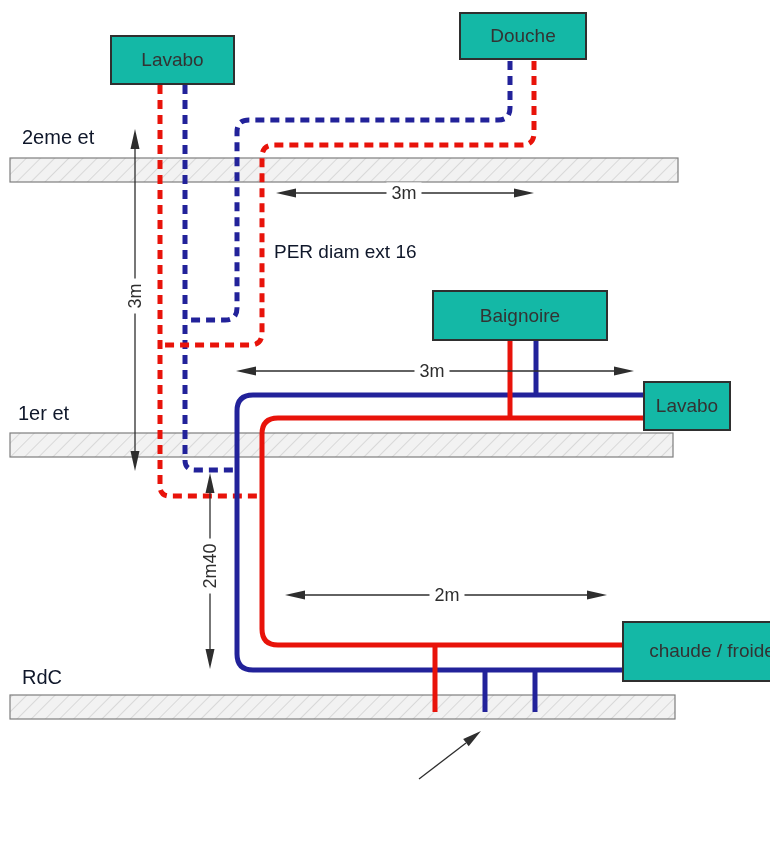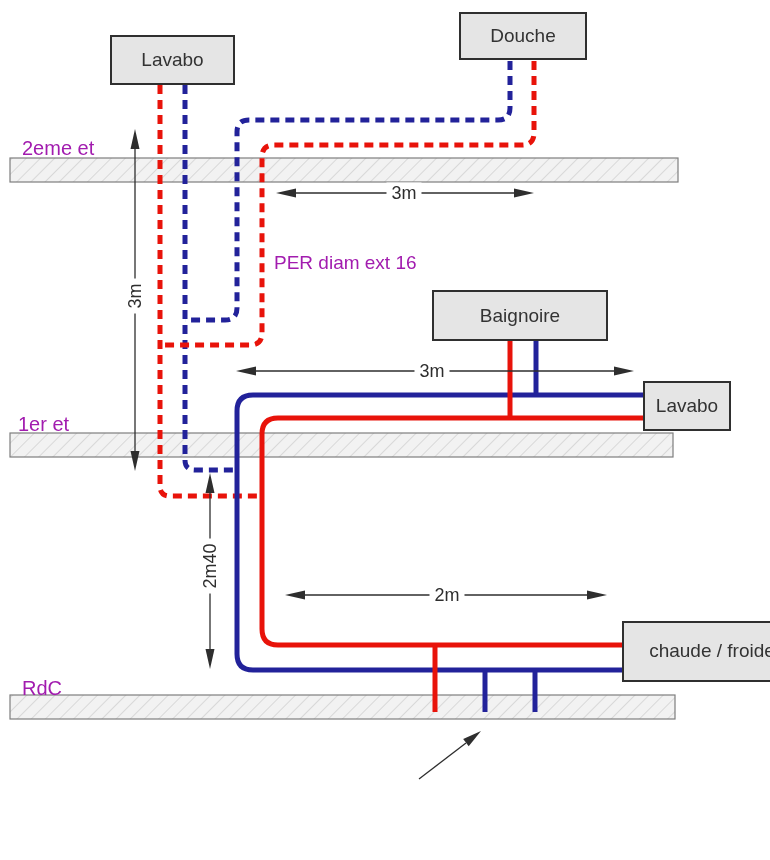--- a/index.html
+++ b/index.html
@@ -10,30 +10,30 @@
     font-family: "Liberation Sans", sans-serif; color: #3a3a3a;
   }
   #diagram-svg { position: absolute; left: 0; top: 0; }
   .pipe { fill: none; stroke-width: 5; }
   .hot  { stroke: var(--hot, #e8130a); }
   .cold { stroke: var(--cold, #22229a); }
   .dashed { stroke-dasharray: 9 6; }
   .dim { stroke: #2e2e2e; stroke-width: 1.3; fill: none; }
   .dimhead { fill: #2e2e2e; stroke: none; }
   .slab { fill: url(#hatch); stroke: #7e7e7e; stroke-width: 1.2; }
-  .label { position: absolute; font-size: 19px; white-space: nowrap; color: #a21caf; margin-top: 11px; }
+  .label { position: absolute; font-size: 19px; white-space: nowrap; color: #0f172a; }
   .floor-label { font-size: 20px; }
   .dim-label {
     position: absolute; font-size: 18px; color: #2e2e2e;
     background: #fff; padding: 0 5px; white-space: nowrap;
     transform: translate(-50%, -50%);
   }
   .dim-label.vert { transform: translate(-50%, -50%) rotate(-90deg); }
   .box {
-    position: absolute; background: #e5e5e5; border: 2px solid #2f2f2f;
+    position: absolute; background: #14b8a6; border: 2px solid #2f2f2f;
     display: flex; align-items: center; justify-content: center;
     font-size: 19px; color: #333; text-align: center;
   }
   .box.two-line { flex-direction: column; line-height: 1.3; }
 </style>
 </head>
 <body>
 
 <div id="stage">
 

